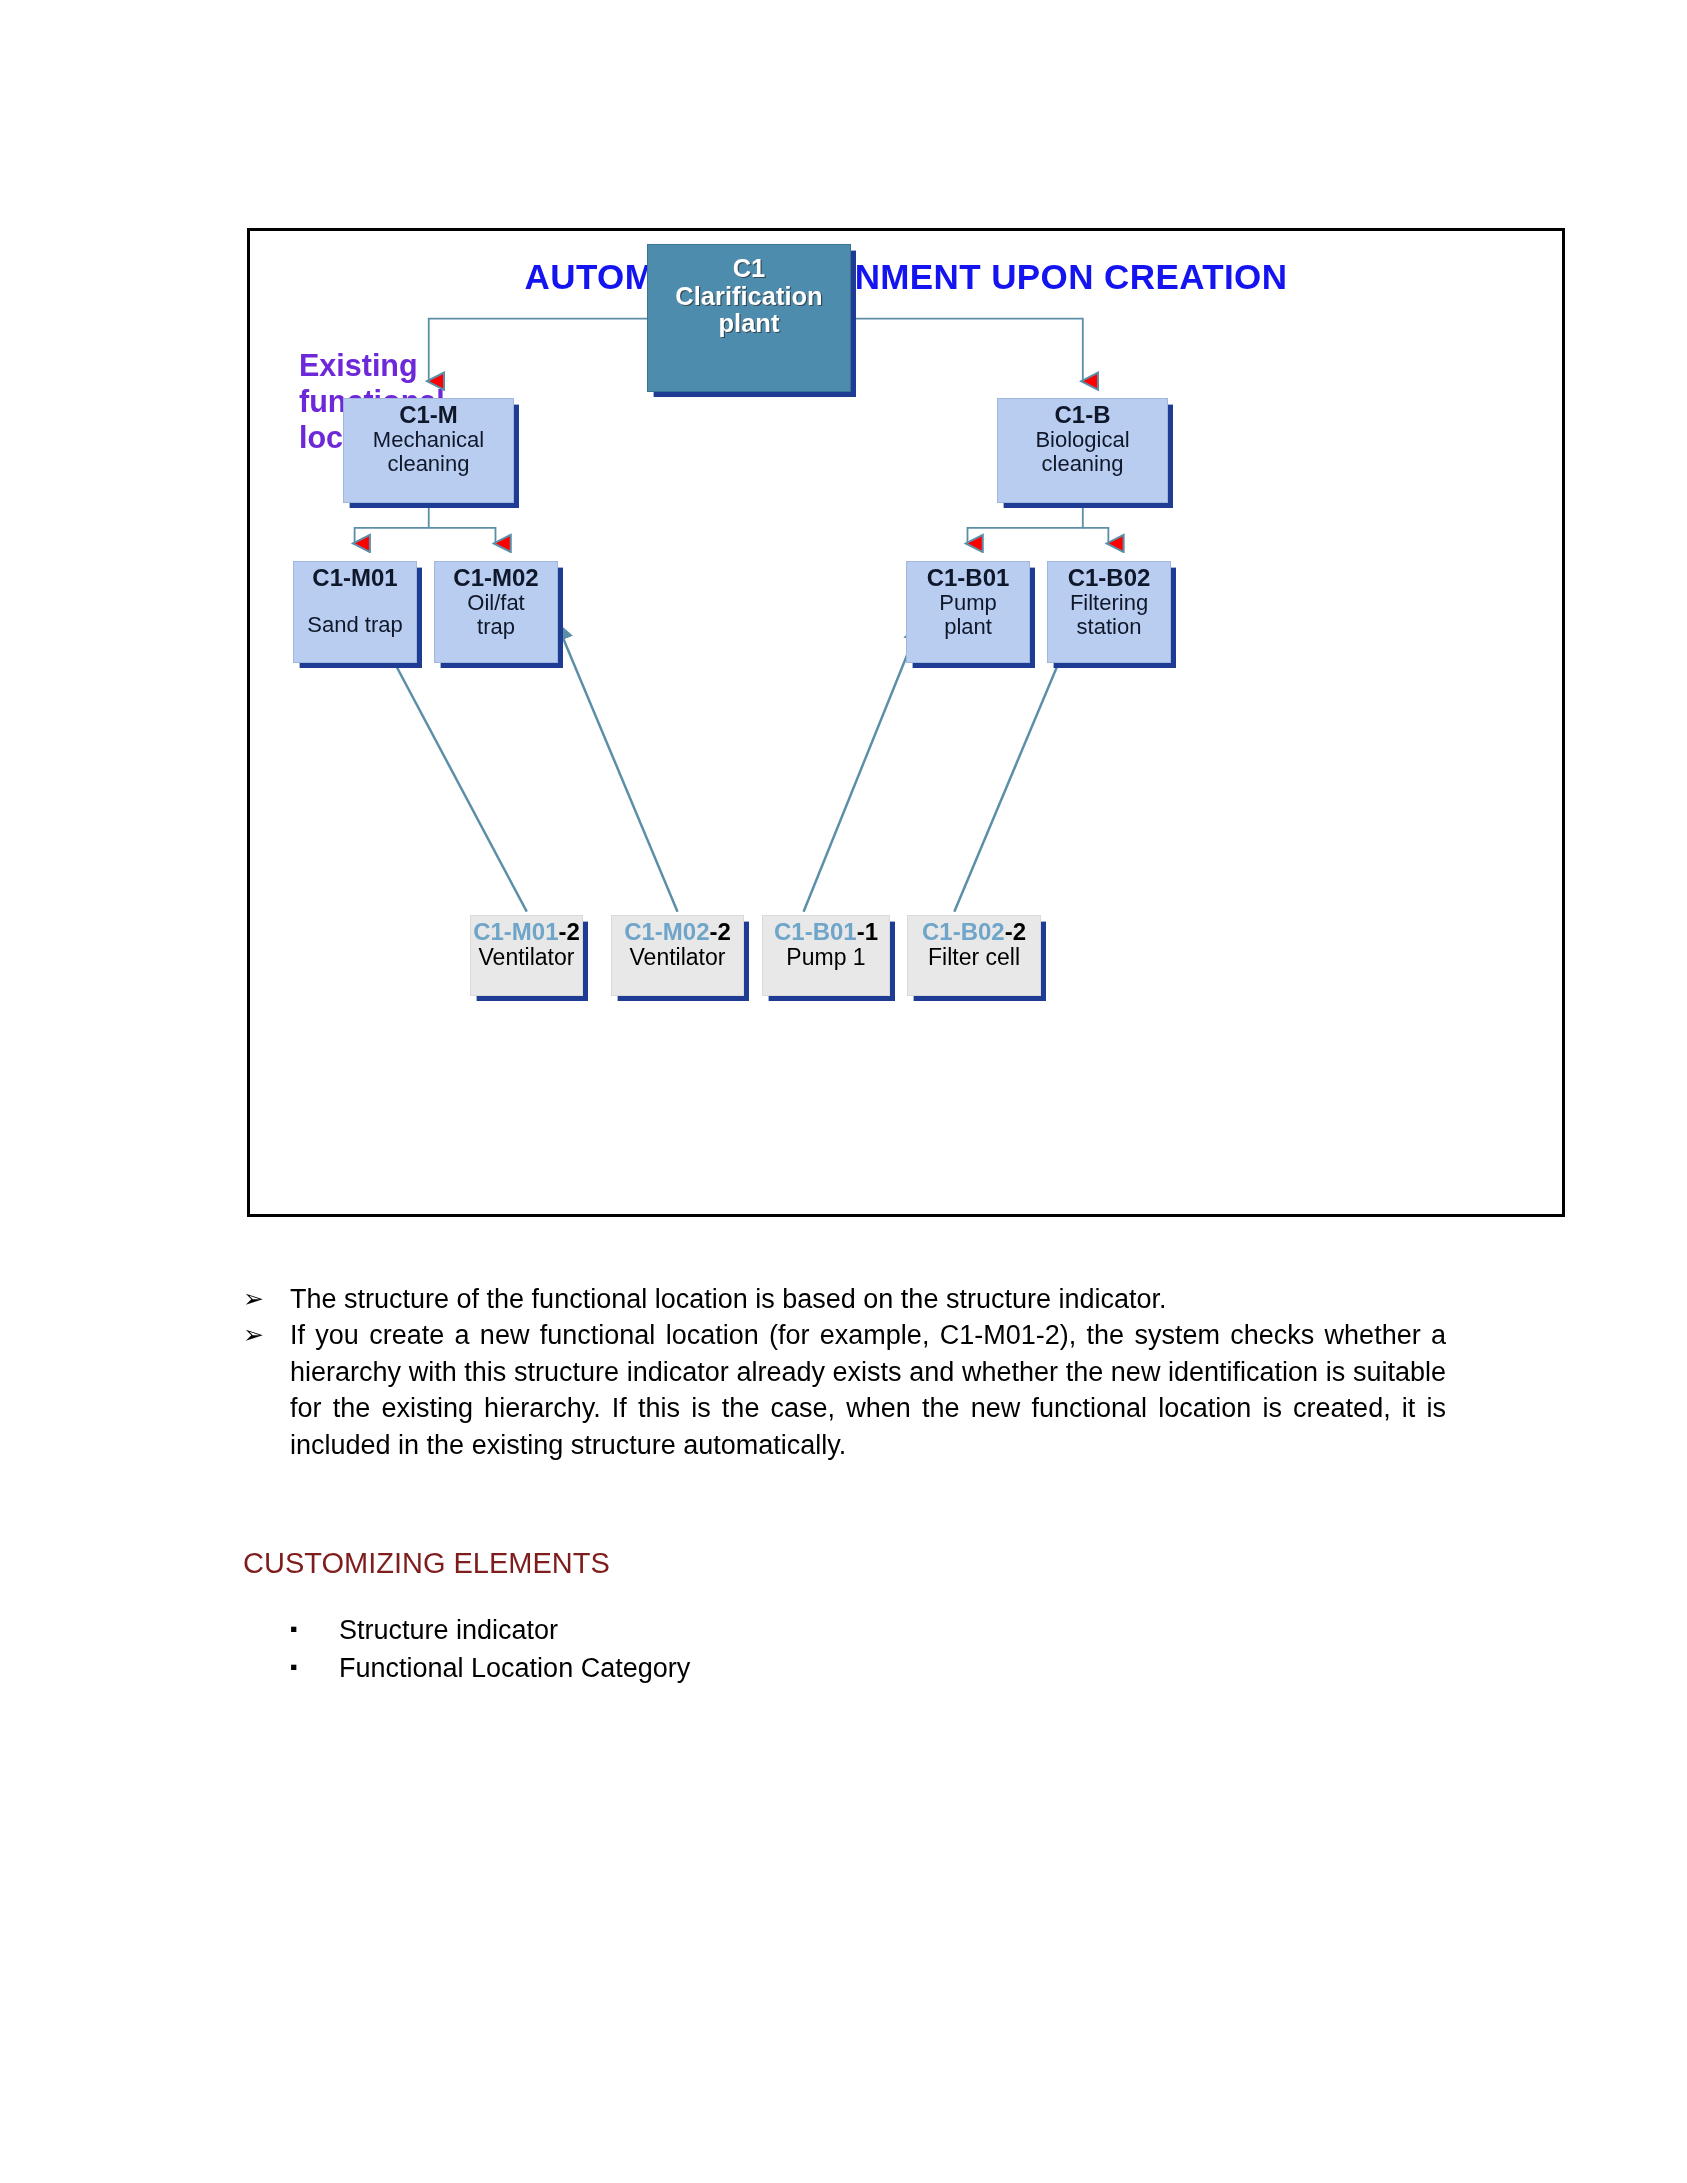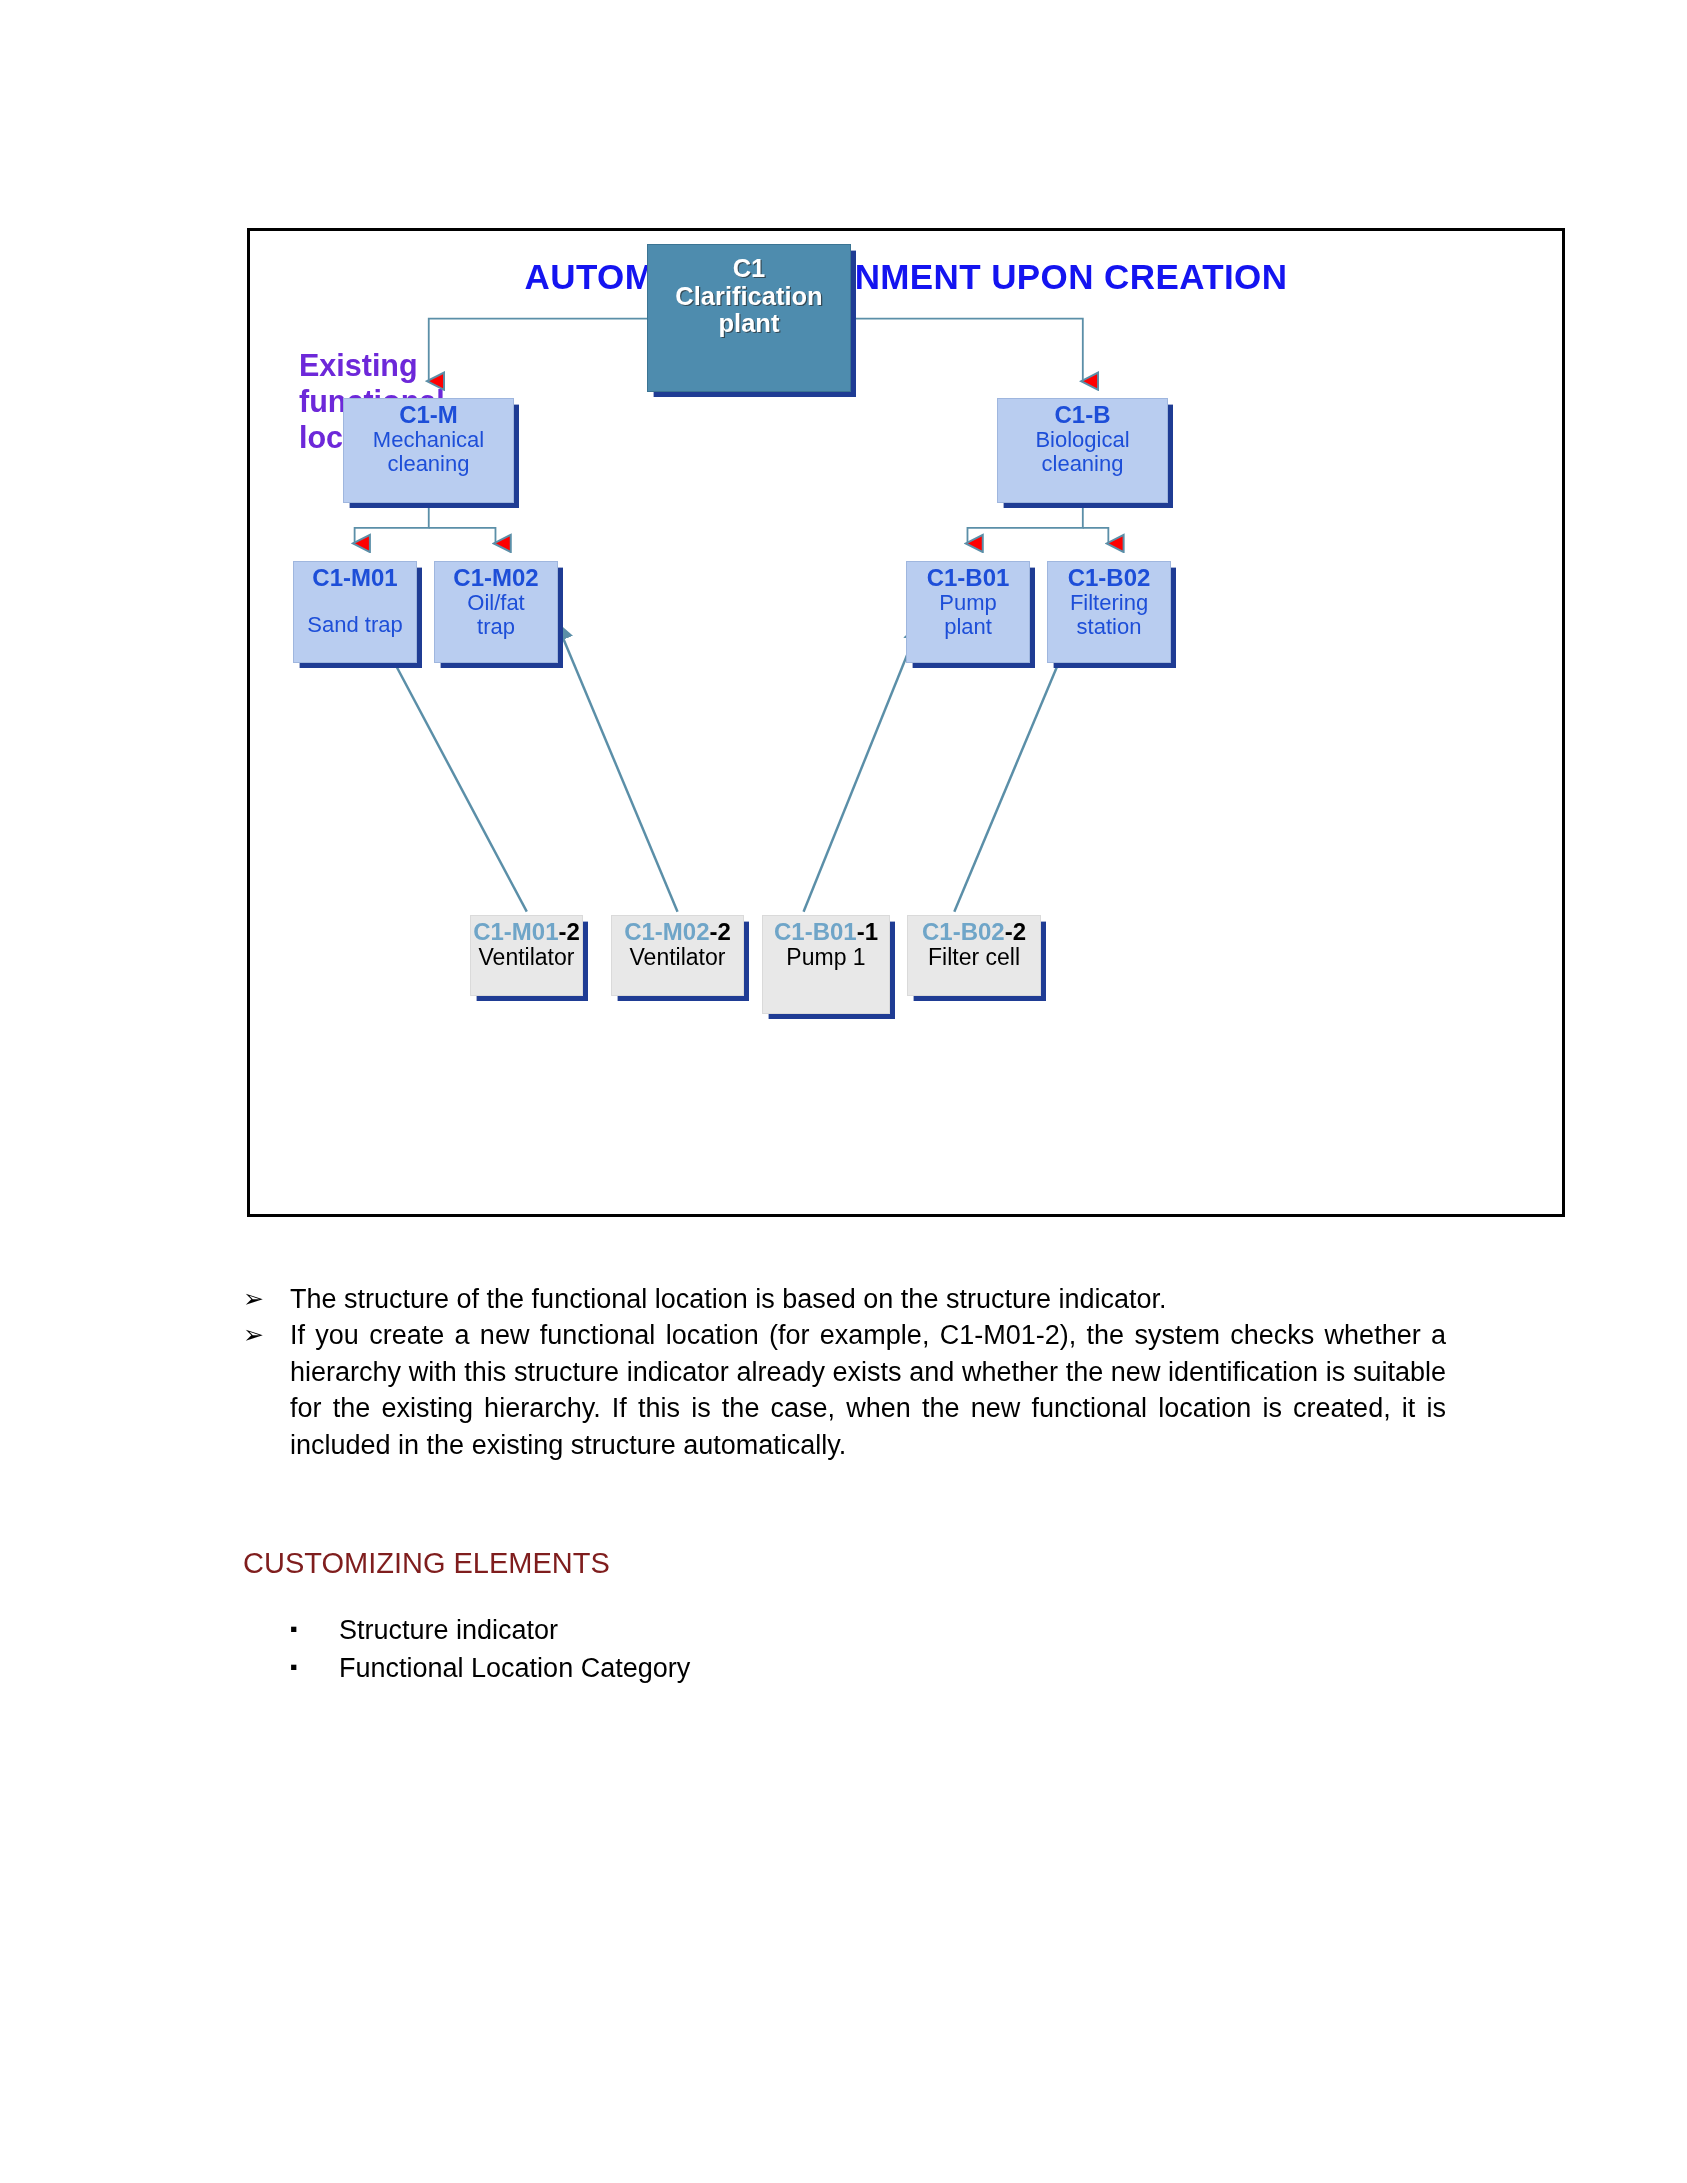--- a/index.html
+++ b/index.html
@@ -72,21 +72,21 @@
     font-size: 25.5px;
     text-shadow: 1.2px 1.2px 0 rgba(40,40,40,.65);
   }
   .node.root .nid { font-size: 25.5px; }
   .node.root .ndesc { font-size: 25.5px; font-weight: bold; }
 
   
   .node.existing {
     background: #B9CDF0;
     border: 0.8px solid #9FB6DE;
-    color: #1d4ed8;
+    color: #0f172a;
   }
   .node.existing .nid   { font-size: 24px; }
   .node.existing .ndesc { font-size: 22px; }
 
   
   .node.newloc {
     background: #E8E8E8;
     border: 0.8px solid #DADADA;
     color: #000000;
   }
@@ -98,21 +98,21 @@
   
   #node-c1    { left: 397px; top: 13px;  width: 204px; height: 148px; padding-top: 10px; }
   #node-c1m   { left: 93px; top: 167px; width: 171px; height: 105px; }
   #node-c1b   { left: 747px; top: 167px; width: 171px; height: 105px; }
   #node-c1m01 { left: 43px;  top: 330px; width: 124px; height: 102px; }
   #node-c1m02 { left: 184px; top: 330px; width: 124px; height: 102px; }
   #node-c1b01 { left: 656px; top: 330px; width: 124px; height: 102px; }
   #node-c1b02 { left: 797px; top: 330px; width: 124px; height: 102px; }
   #node-n1    { left: 220px; top: 684px; width: 113px; height: 81px; }
   #node-n2    { left: 361px; top: 684px; width: 133px; height: 81px; }
-  #node-n3    { left: 512px; top: 684px; width: 128px; height: 99px; }
+  #node-n3    { left: 512px; top: 684px; width: 128px; height: 81px; }
   #node-n4    { left: 657px; top: 684px; width: 134px; height: 81px; }
 
   
   #body-text {
     position: absolute;
     left: 243px; top: 1281px;
     width: 1203px;
   }
   .bullet-row {
     display: flex;

